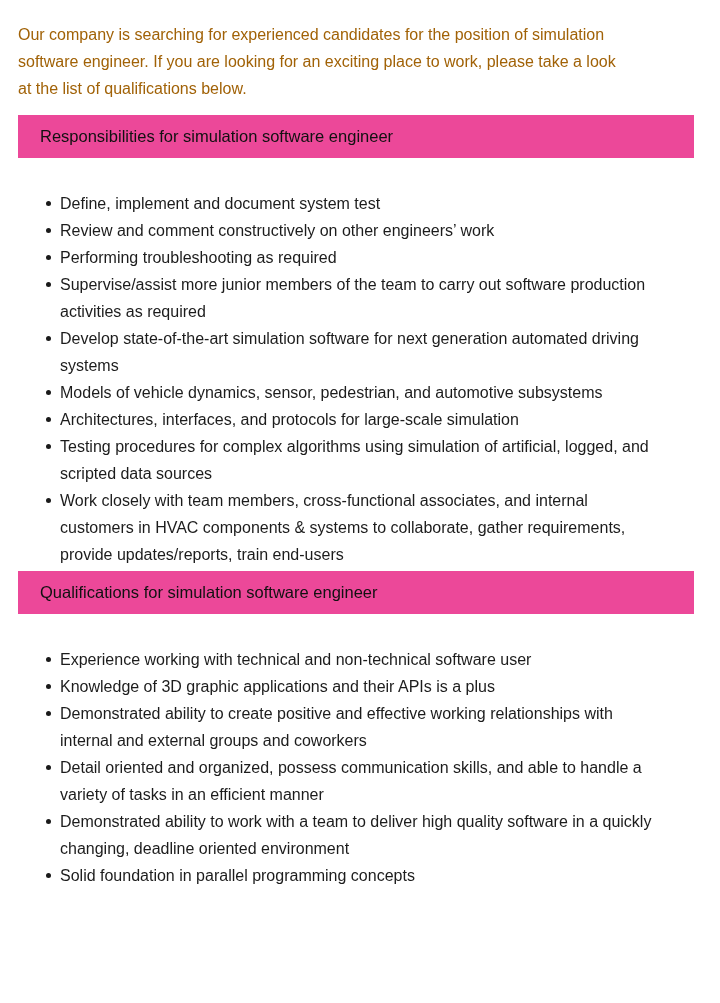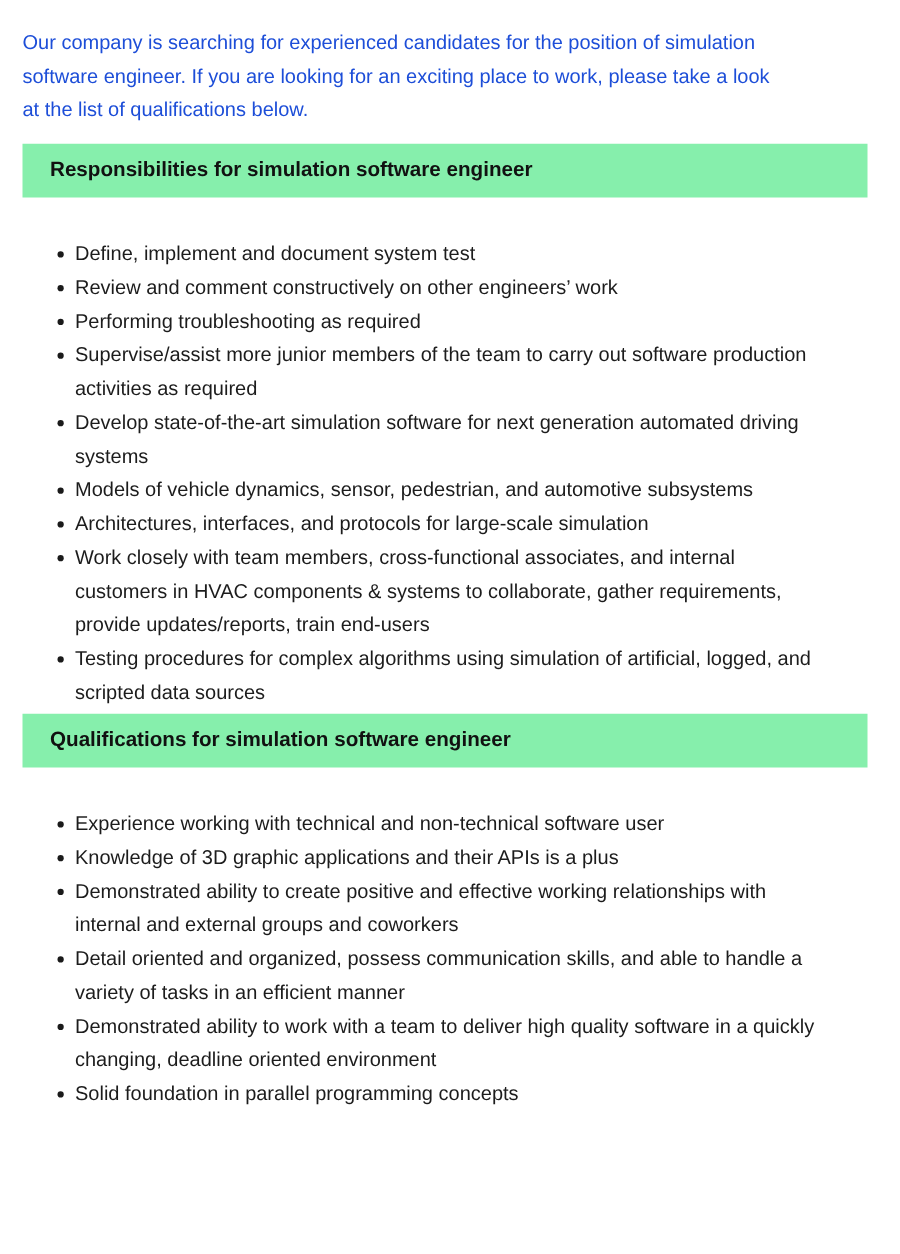--- a/index.html
+++ b/index.html
@@ -22,28 +22,28 @@
     letter-spacing: -0.5px;
     line-height: 38px;
     margin: 5px 0 0 8px;
     color: #111111;
   }
   p.intro {
     font-size: 16px;
     line-height: 27px;
     margin: 21px 0 0 18px;
     max-width: 600px;
-    color: #1d4ed8;
+    color: #a16207;
   }
   .section-heading {
     margin: 13px 26px 0 18px;
-    background: #86efac;
+    background: #ec4899;
     padding: 12px 10px 12px 22px;
     font-size: 16.5px;
-    font-weight: bold;
+    font-weight: normal;
     line-height: 19px;
     color: #111111;
   }
   .section-heading.second {
     margin-top: 3px;
   }
   ul.bullet-list {
     list-style: none;
     margin: 32px 0 0 0;
     padding: 0 60px 0 60px;
@@ -85,23 +85,23 @@
 
       <li>Supervise/assist more junior members of the team to carry out software production activities as required</li>
 
       <li>Develop state-of-the-art simulation software for next generation automated driving systems</li>
 
       <li>Models of vehicle dynamics, sensor, pedestrian, and automotive subsystems</li>
 
 
       <li>Architectures, interfaces, and protocols for large-scale simulation</li>
 
+      <li>Testing procedures for complex algorithms using simulation of artificial, logged, and scripted data sources</li>
+
       <li>Work closely with team members, cross-functional associates, and internal customers in HVAC components &amp; systems to collaborate, gather requirements, provide updates/reports, train end-users</li>
-
-      <li>Testing procedures for complex algorithms using simulation of artificial, logged, and scripted data sources</li>
     </ul>
 
   <div class="section-heading second">Qualifications for simulation software engineer</div>
 
   <ul class="bullet-list">
 
       <li>Experience working with technical and non-technical software user</li>
 
       <li>Knowledge of 3D graphic applications and their APIs is a plus</li>
 

